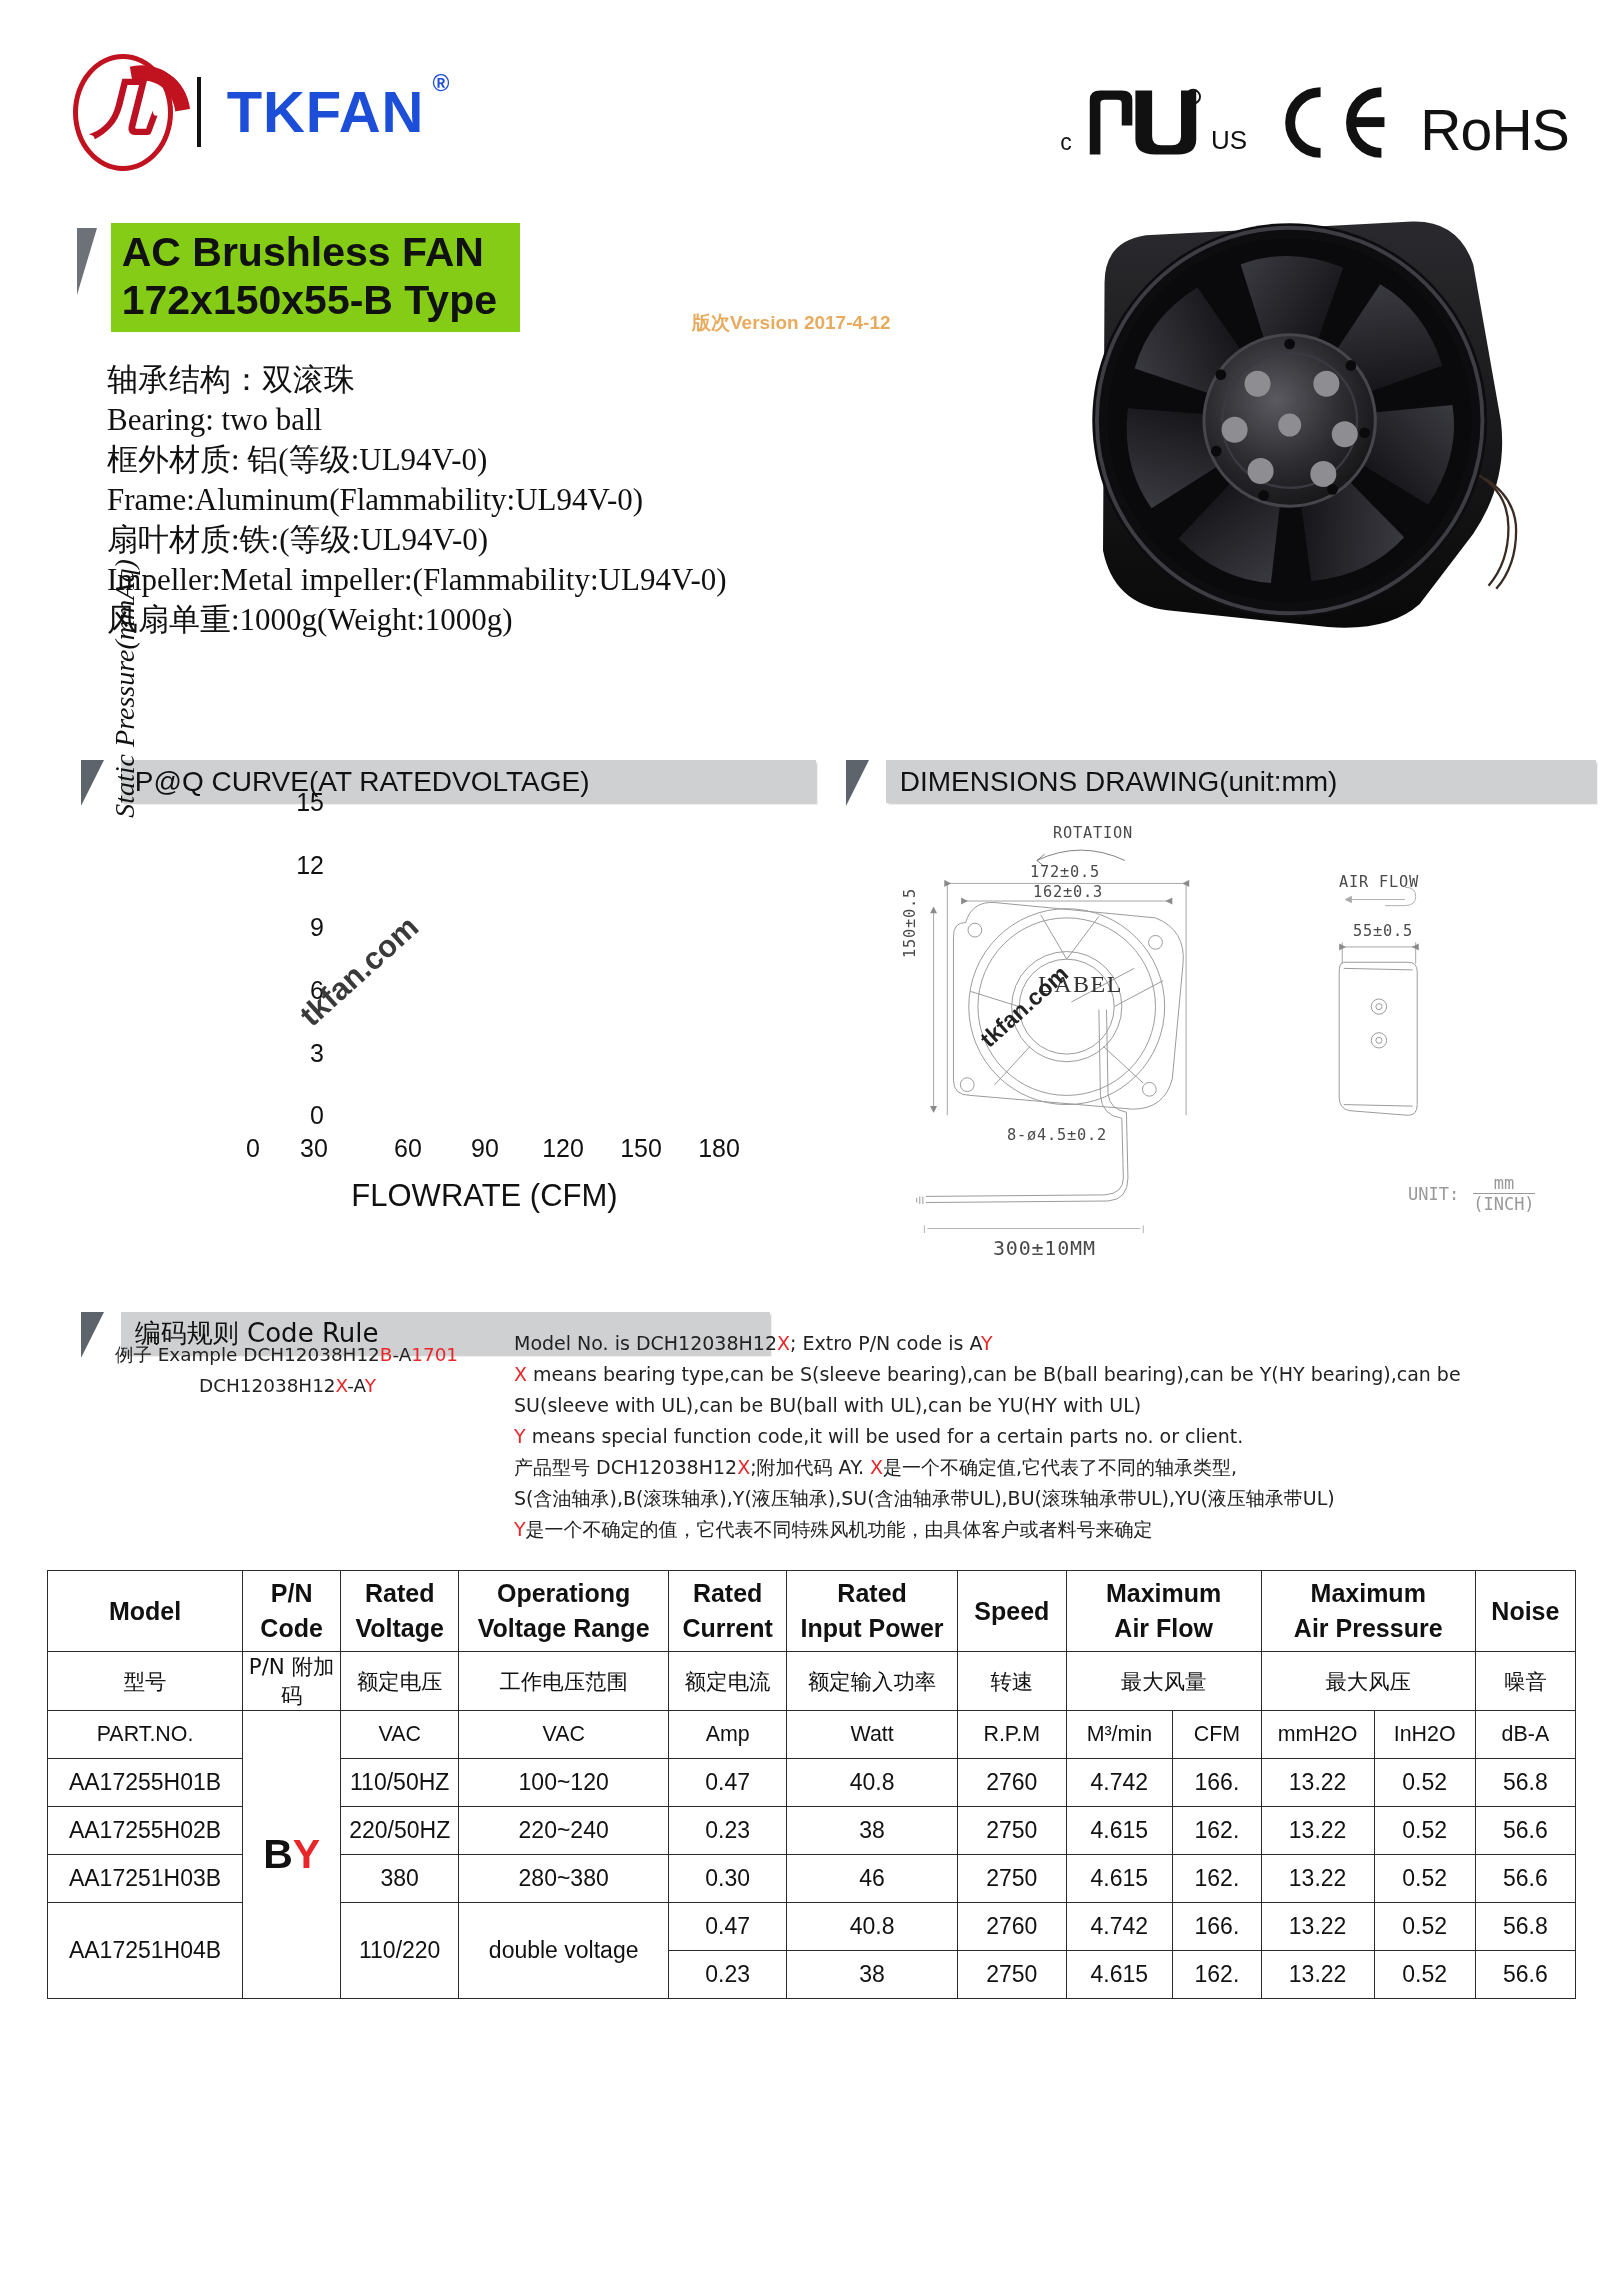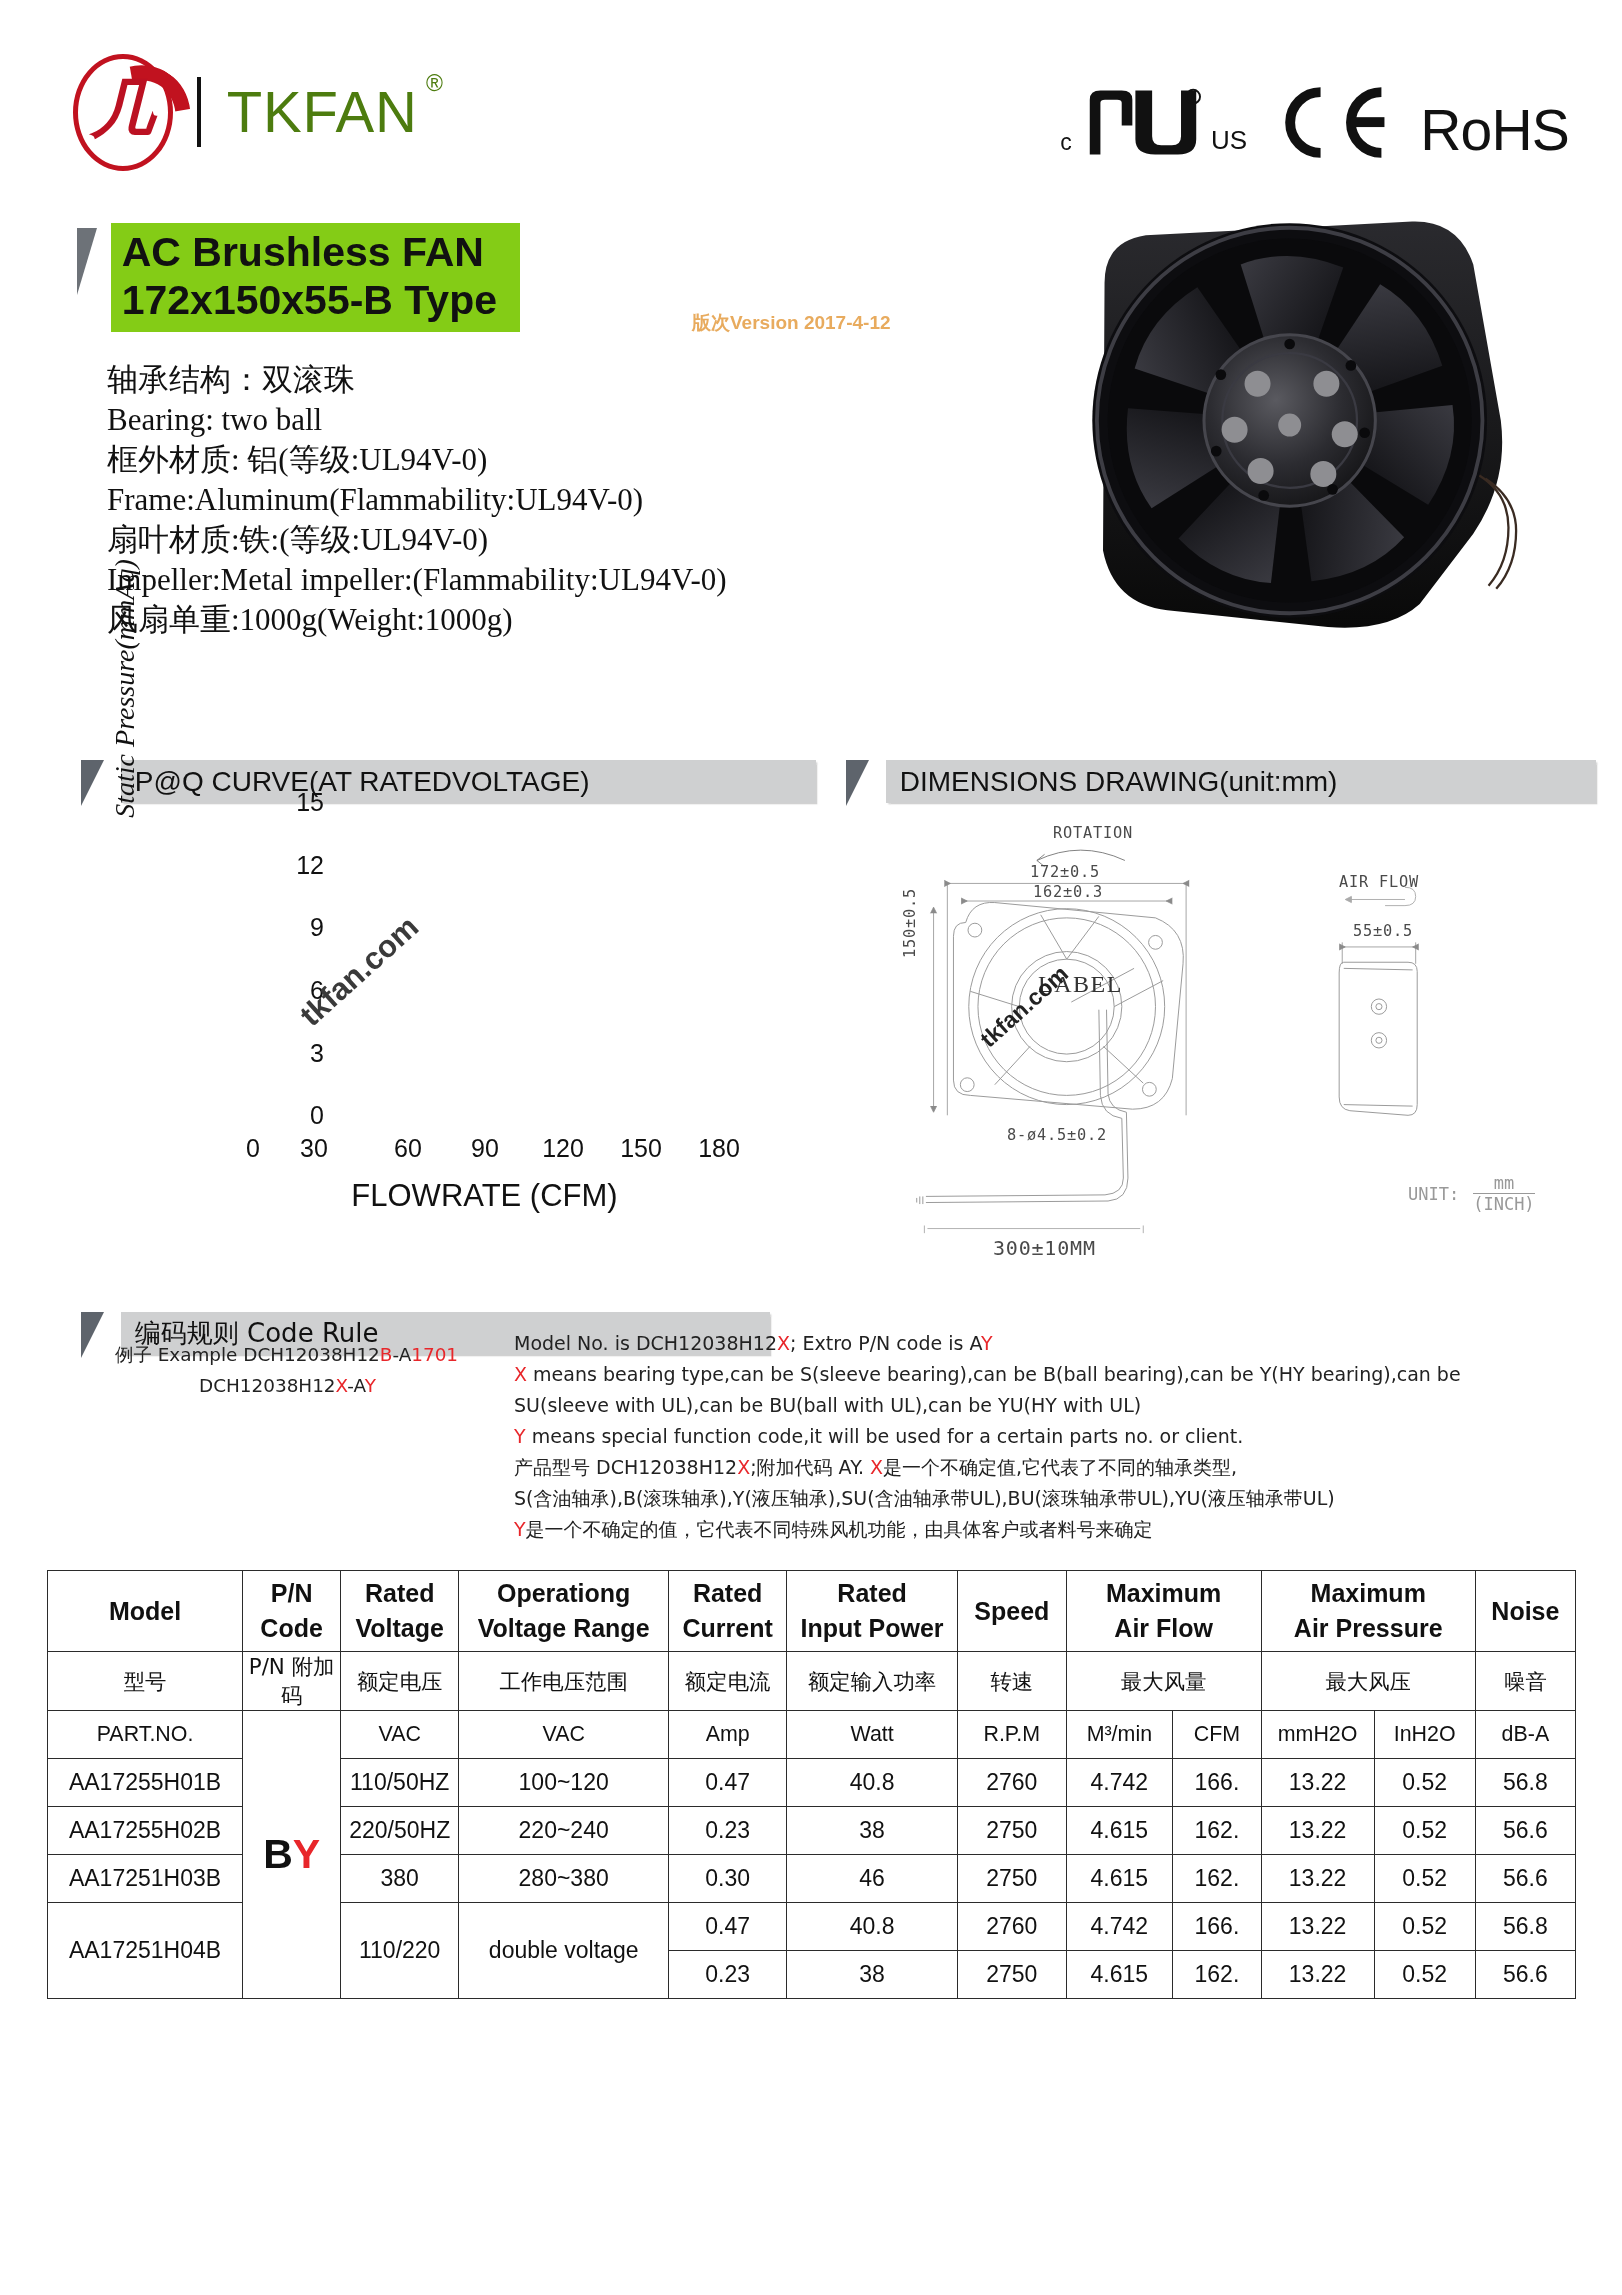--- a/index.html
+++ b/index.html
@@ -26,21 +26,21 @@
   }
   .logo-swoosh {
     position:absolute; left:7.7px; top:9.2px; width:77px; height:92px;
     border-radius:50%;
     border-top:15.3px solid #c1121f; border-right:15.3px solid transparent;
     border-bottom:15.3px solid transparent; border-left:15.3px solid transparent;
     transform:rotate(35deg);
   }
   .logo-divider { width:3.8px; height:70px; background:#111; margin:0 26px 0 23px; }
   .logo-text {
-    font-size:58px; font-weight:400; letter-spacing:0.8px; color:#4d7c0f;
+    font-size:58px; font-weight:700; letter-spacing:0.8px; color:#1d4ed8;
     position:relative; line-height:1;
   }
   .logo-reg { position:absolute; top:-10.7px; right:-26px; font-size:23px; }
 
   .certs { position:absolute; right:54px; top:86px; display:flex; align-items:flex-end; gap:29px; }
   .cert-ul { position:relative; height:73px; width:187px; }
   .cert-ul .c-letter { position:absolute; left:0; bottom:3.1px; font-size:23px; color:#111; }
   .cert-ul .us-letter { position:absolute; right:0; bottom:3.1px; font-size:26px; color:#111; letter-spacing:0px; }
   .cert-ul svg { position:absolute; left:21.4px; bottom:0; }
   .cert-ce { height:73px; }

